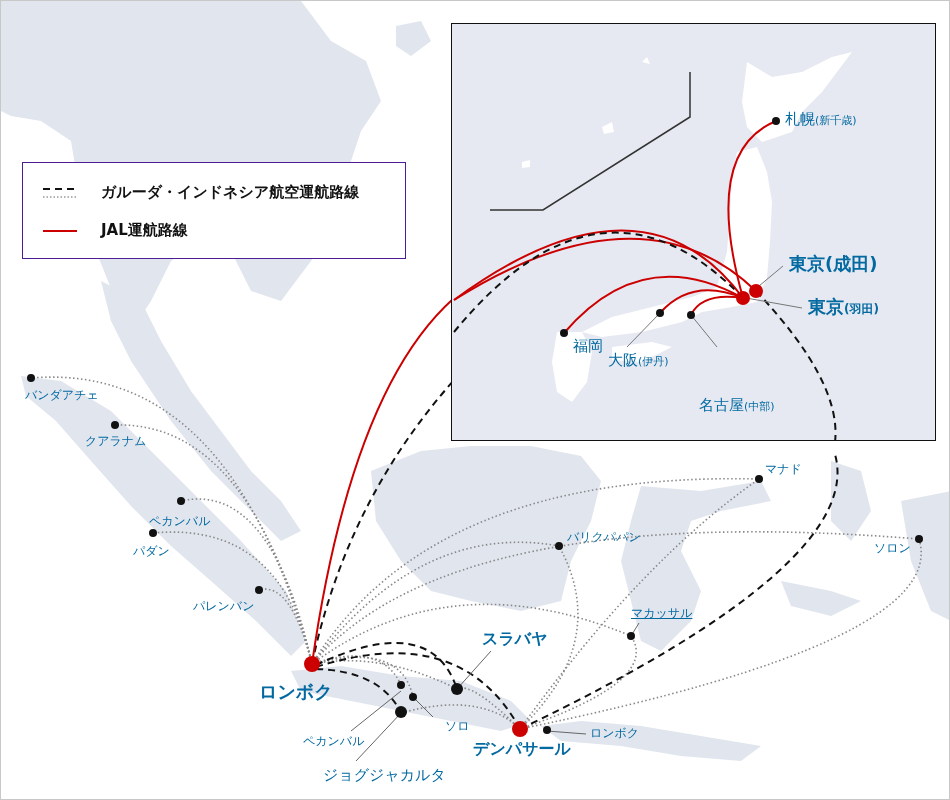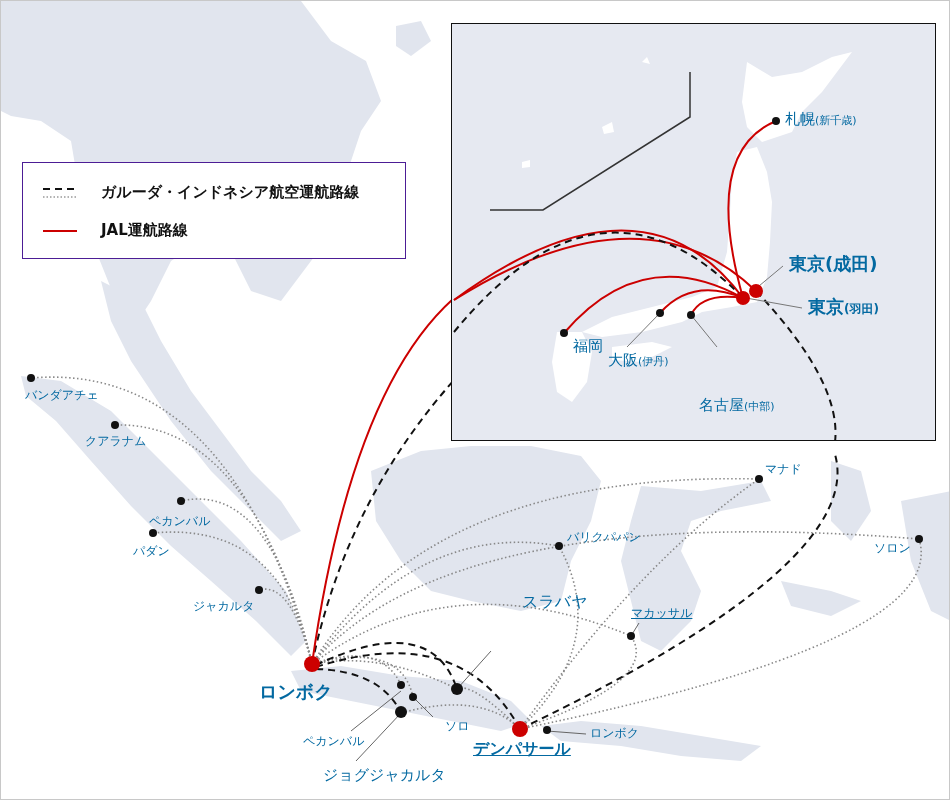--- a/index.html
+++ b/index.html
@@ -185,30 +185,30 @@
     <span>福岡</span>
   </div>
   <div class="lbl s15" style="left:607px;top:352px;">
     <span>大阪</span><span class="small">(伊丹)</span>
   </div>
   <div class="lbl s15" style="left:698px;top:352px;margin-top:45px;">
     <span>名古屋</span><span class="small">(中部)</span>
   </div>
 
   <div class="lbl s18" style="left:258px;top:682px;">ロンボク</div>
-  <div class="lbl s16" style="left:472px;top:740px;font-weight:bold;text-decoration:underline;">デンパサール</div>
+  <div class="lbl s16" style="left:472px;top:740px;font-weight:bold;">デンパサール</div>
 
   <div class="lbl s12" style="left:24px;top:388px;">バンダアチェ</div>
   <div class="lbl s12" style="left:84px;top:434px;">クアラナム</div>
   <div class="lbl s12" style="left:148px;top:478px;margin-top:36px;">ペカンバル</div>
   <div class="lbl s12" style="left:132px;top:544px;">パダン</div>
-  <div class="lbl s12" style="left:192px;top:599px;">ジャカルタ</div>
+  <div class="lbl s12" style="left:192px;top:599px;">パレンバン</div>
   <div class="lbl s12" style="left:566px;top:530px;">バリクパパン</div>
   <div class="lbl s12" style="left:764px;top:462px;">マナド</div>
   <div class="lbl s12" style="left:873px;top:541px;">ソロン</div>
   <div class="lbl s12" style="left:630px;top:606px;text-decoration:underline;">マカッサル</div>
-  <div class="lbl s16" style="left:481px;top:593px;font-weight:normal;margin-left:40px;">スラバヤ</div>
+  <div class="lbl s16" style="left:481px;top:630px;font-weight:bold;">スラバヤ</div>
   <div class="lbl s12" style="left:302px;top:734px;">ペカンバル</div>
   <div class="lbl s12" style="left:444px;top:719px;">ソロ</div>
   <div class="lbl s15" style="left:322px;top:767px;">ジョグジャカルタ</div>
   <div class="lbl s12" style="left:589px;top:726px;">ロンボク</div>
 
 </div>
 
 </body></html>

